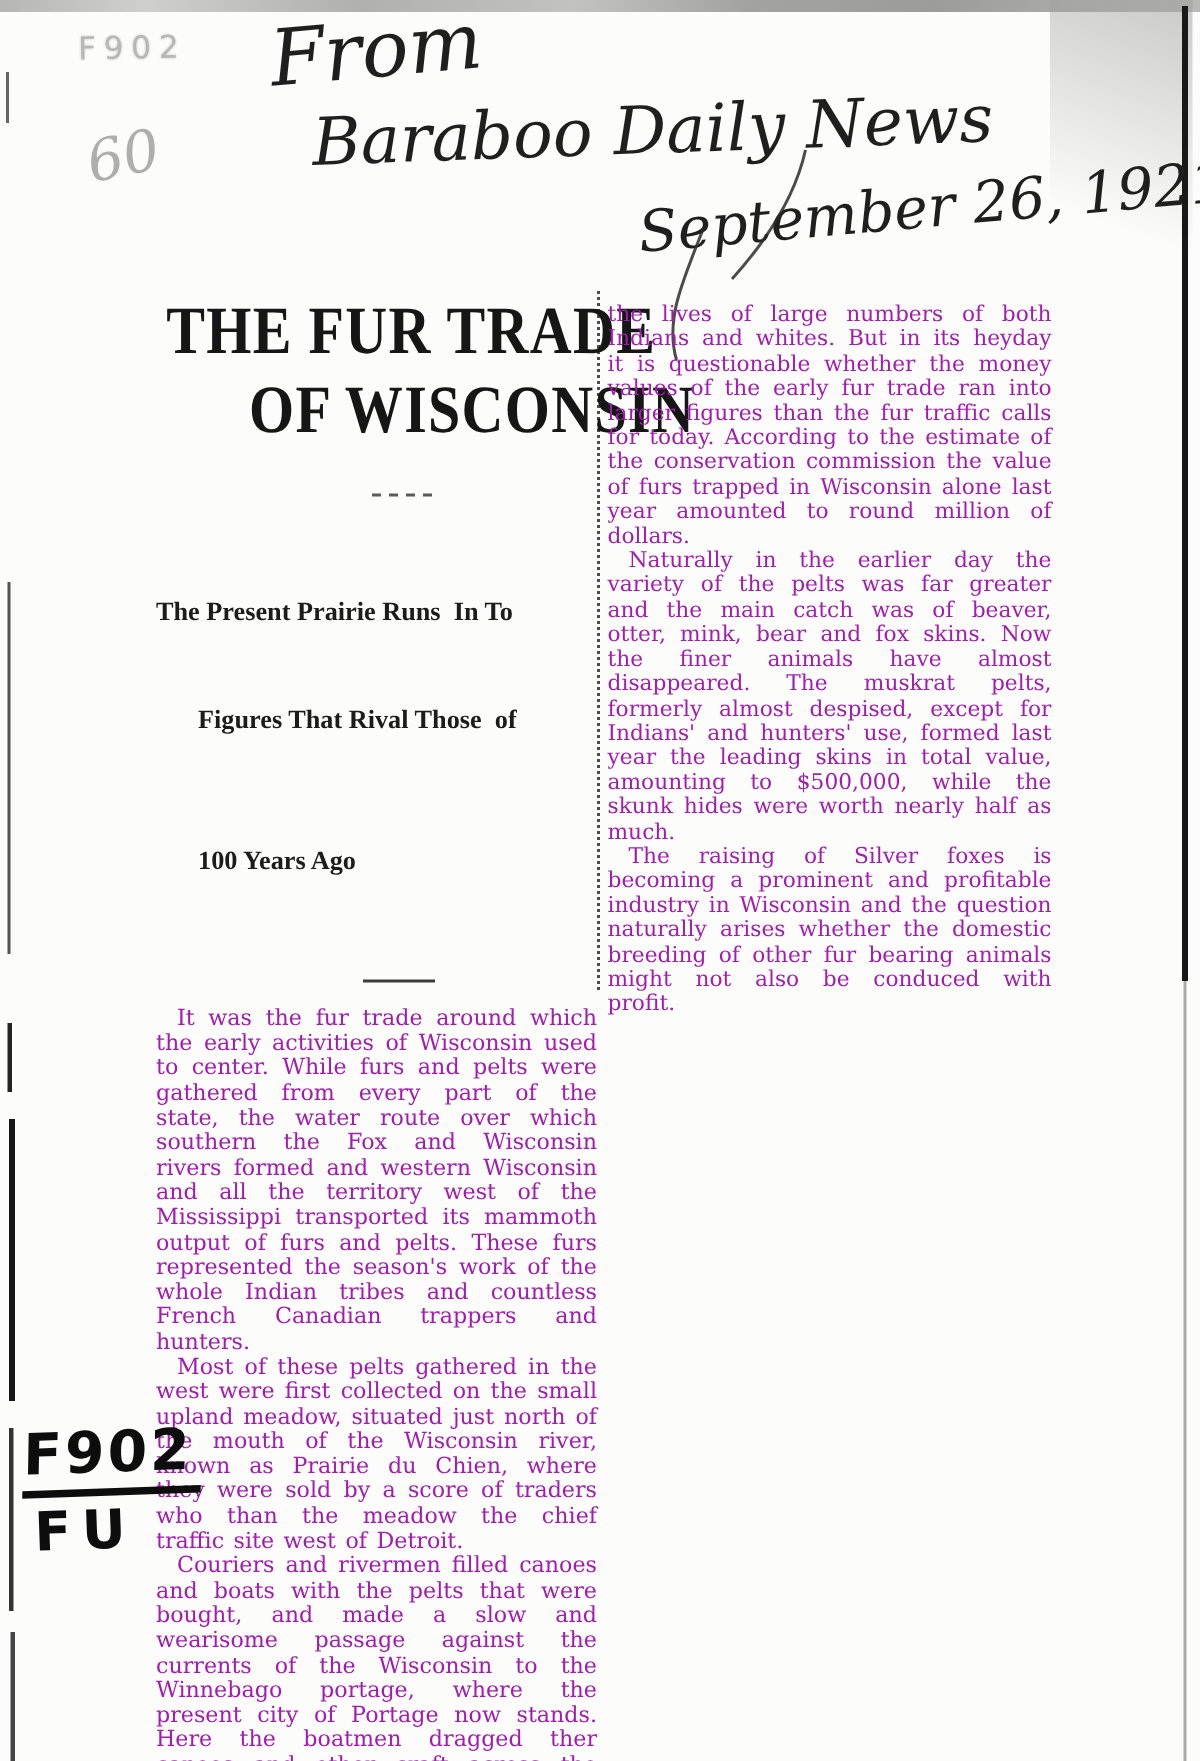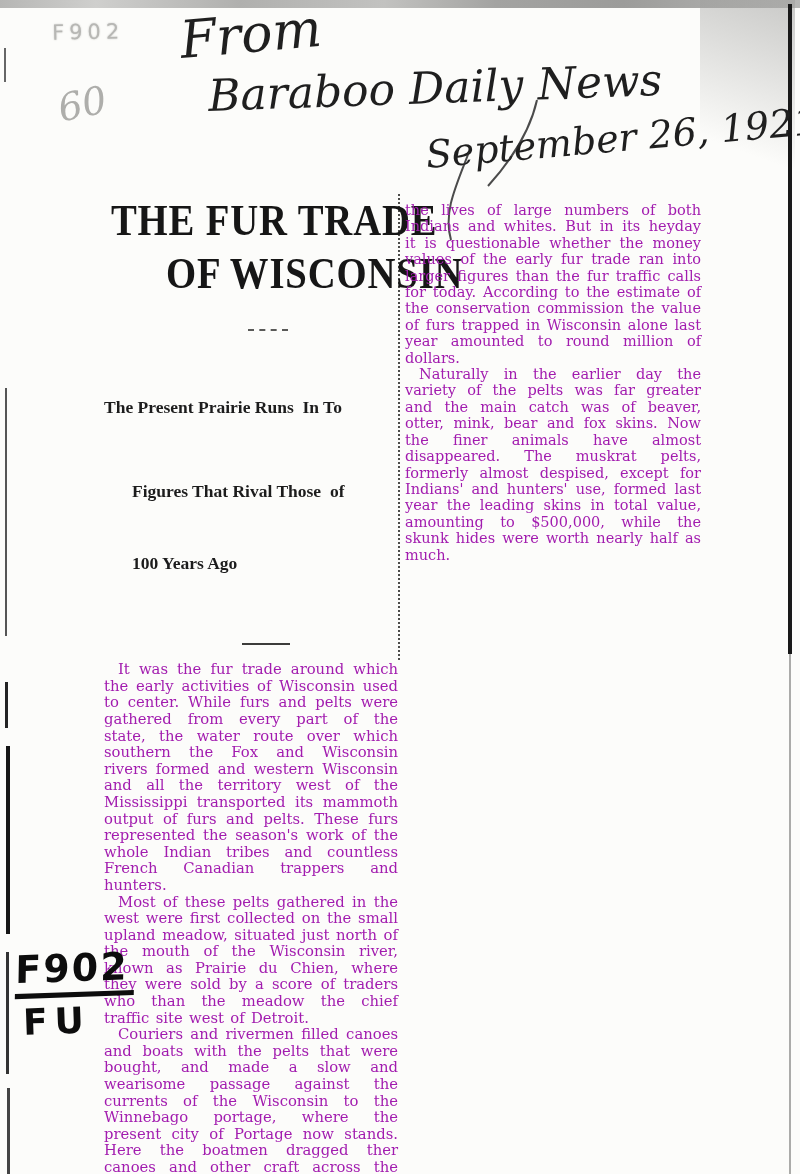--- a/index.html
+++ b/index.html
@@ -69,22 +69,22 @@
   .rule-dash1 {
     width:40px; border-top:2px dashed #5a5a58; margin:32px 0 16px 144px; height:0;
   }
   .rule-dash2 {
     width:48px; border-top:2px solid #3c3c3a; margin:20px 0 16px 138px; height:0;
   }
   .subhead {
     font-family:"Liberation Serif", serif; font-weight:bold; color:#1c1c1c;
     font-size:17.5px; line-height:24px; white-space:pre;
   }
-  .subhead .sl2 { margin-left:28px;margin-top:12px; }
-  .subhead .sl3 { margin-left:28px; }
+  .subhead .sl2 { margin-left:28px; }
+  .subhead .sl3 { margin-left:28px;margin-top:22px; }
   .body-text p {
     margin:0; font-size:14.8px; line-height:16.6px; text-align:justify;
     text-indent:14px; color:#a21caf; word-spacing:1.6px;
   }
   .col-right .body-text p { font-size:14.5px; line-height:16.4px; }
   .col-right .body-text p.no-indent { text-indent:0; }
 
   
   .callnum {
     position:absolute; left:16px; top:946px; transform:rotate(-2deg);
@@ -144,20 +144,21 @@
       <p>Most of these pelts gathered in the west were first collected on the small upland meadow, situated just north of the mouth of the Wisconsin river, known as Prairie du Chien, where they were sold by a score of traders who than the meadow the chief traffic site west of Detroit.</p>
       <p>Couriers and rivermen filled canoes and boats with the pelts that were bought, and made a slow and wearisome passage against the currents of the Wisconsin to the Winnebago portage, where the present city of Portage now stands. Here the boatmen dragged ther canoes and other craft across the marshy flats for a mile and a quarter to the Fox river, or later hired them dragged or transported on four wheeled carts drawn by oxen. Dipping the boats into the Fox, the rivermen leisurely rowed, paddled or poled their crafts through the meandering paths of the rice laden waters to Green Bay.</p>
 
     </div>
   </div>
 
   <div class="col-right">
     <div class="body-text">
       <p class="no-indent">the lives of  large numbers of both Indians and whites.  But in its heyday it is questionable whether the money values of the early fur trade ran into larger figures than the fur traffic calls for today. According to the estimate of the conservation commission the value of furs trapped in Wisconsin alone last year amounted to round million of dollars.</p>
       <p>Naturally in the earlier day the variety of the pelts was far greater and the main catch was of beaver, otter, mink, bear and fox skins. Now the finer animals have almost disappeared. The muskrat pelts, formerly almost despised, except for Indians' and hunters' use, formed last year the leading skins in total value, amounting to $500,000, while the skunk hides were worth nearly half as much.</p>
+      <p>The raising of Silver foxes is becoming a prominent and profitable industry in Wisconsin and the question naturally arises whether the domestic breeding of other fur bearing animals might not also be conduced with profit.</p>
     </div>
   </div>
 
   <div class="callnum">
     <span class="cn-top">F902</span>
     <div class="cn-bottom">FU</div>
   </div>
 
 </div>
 

